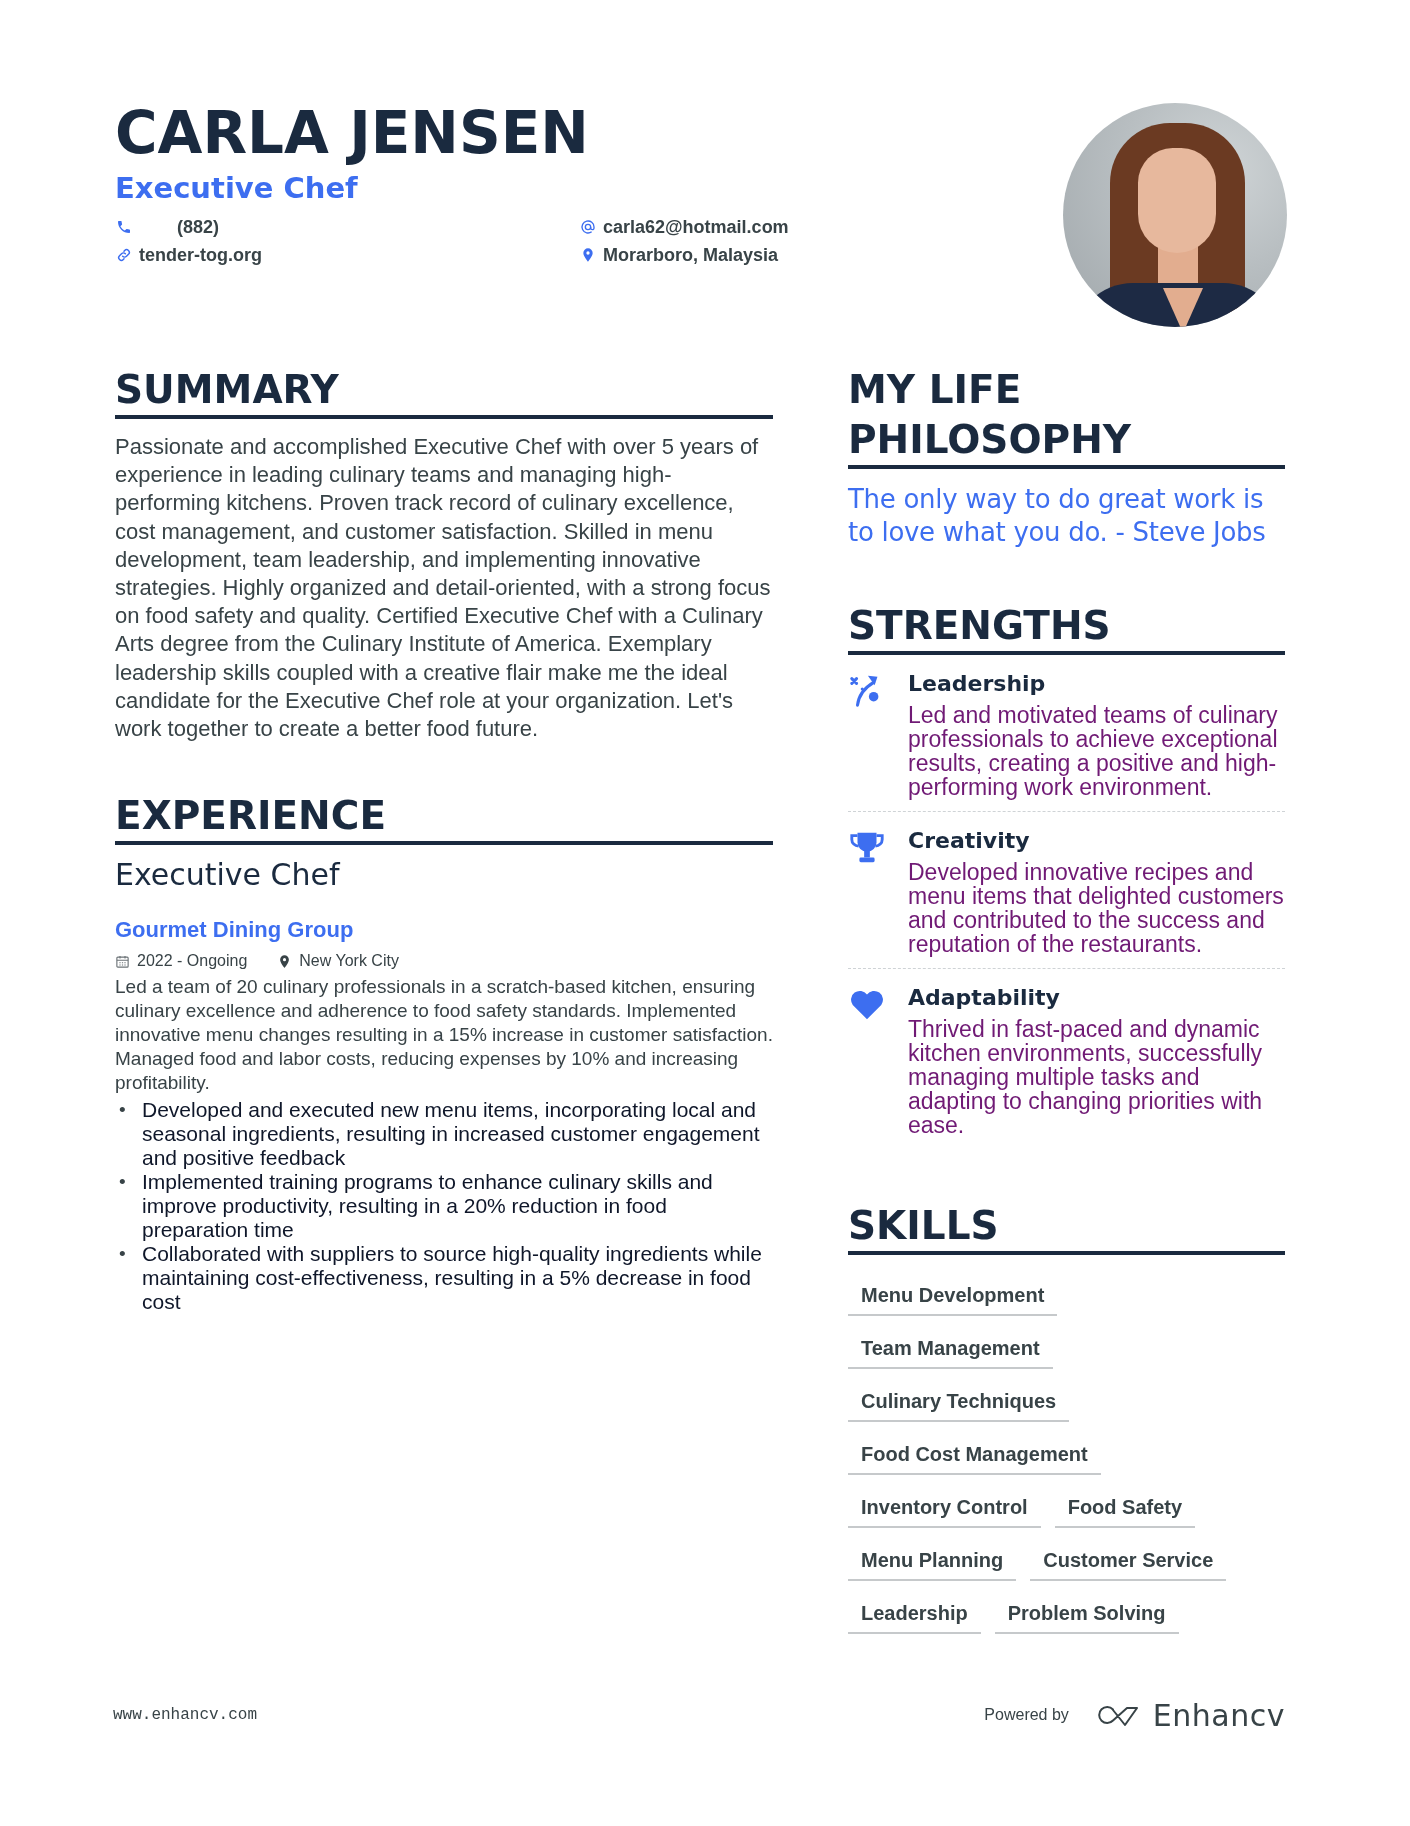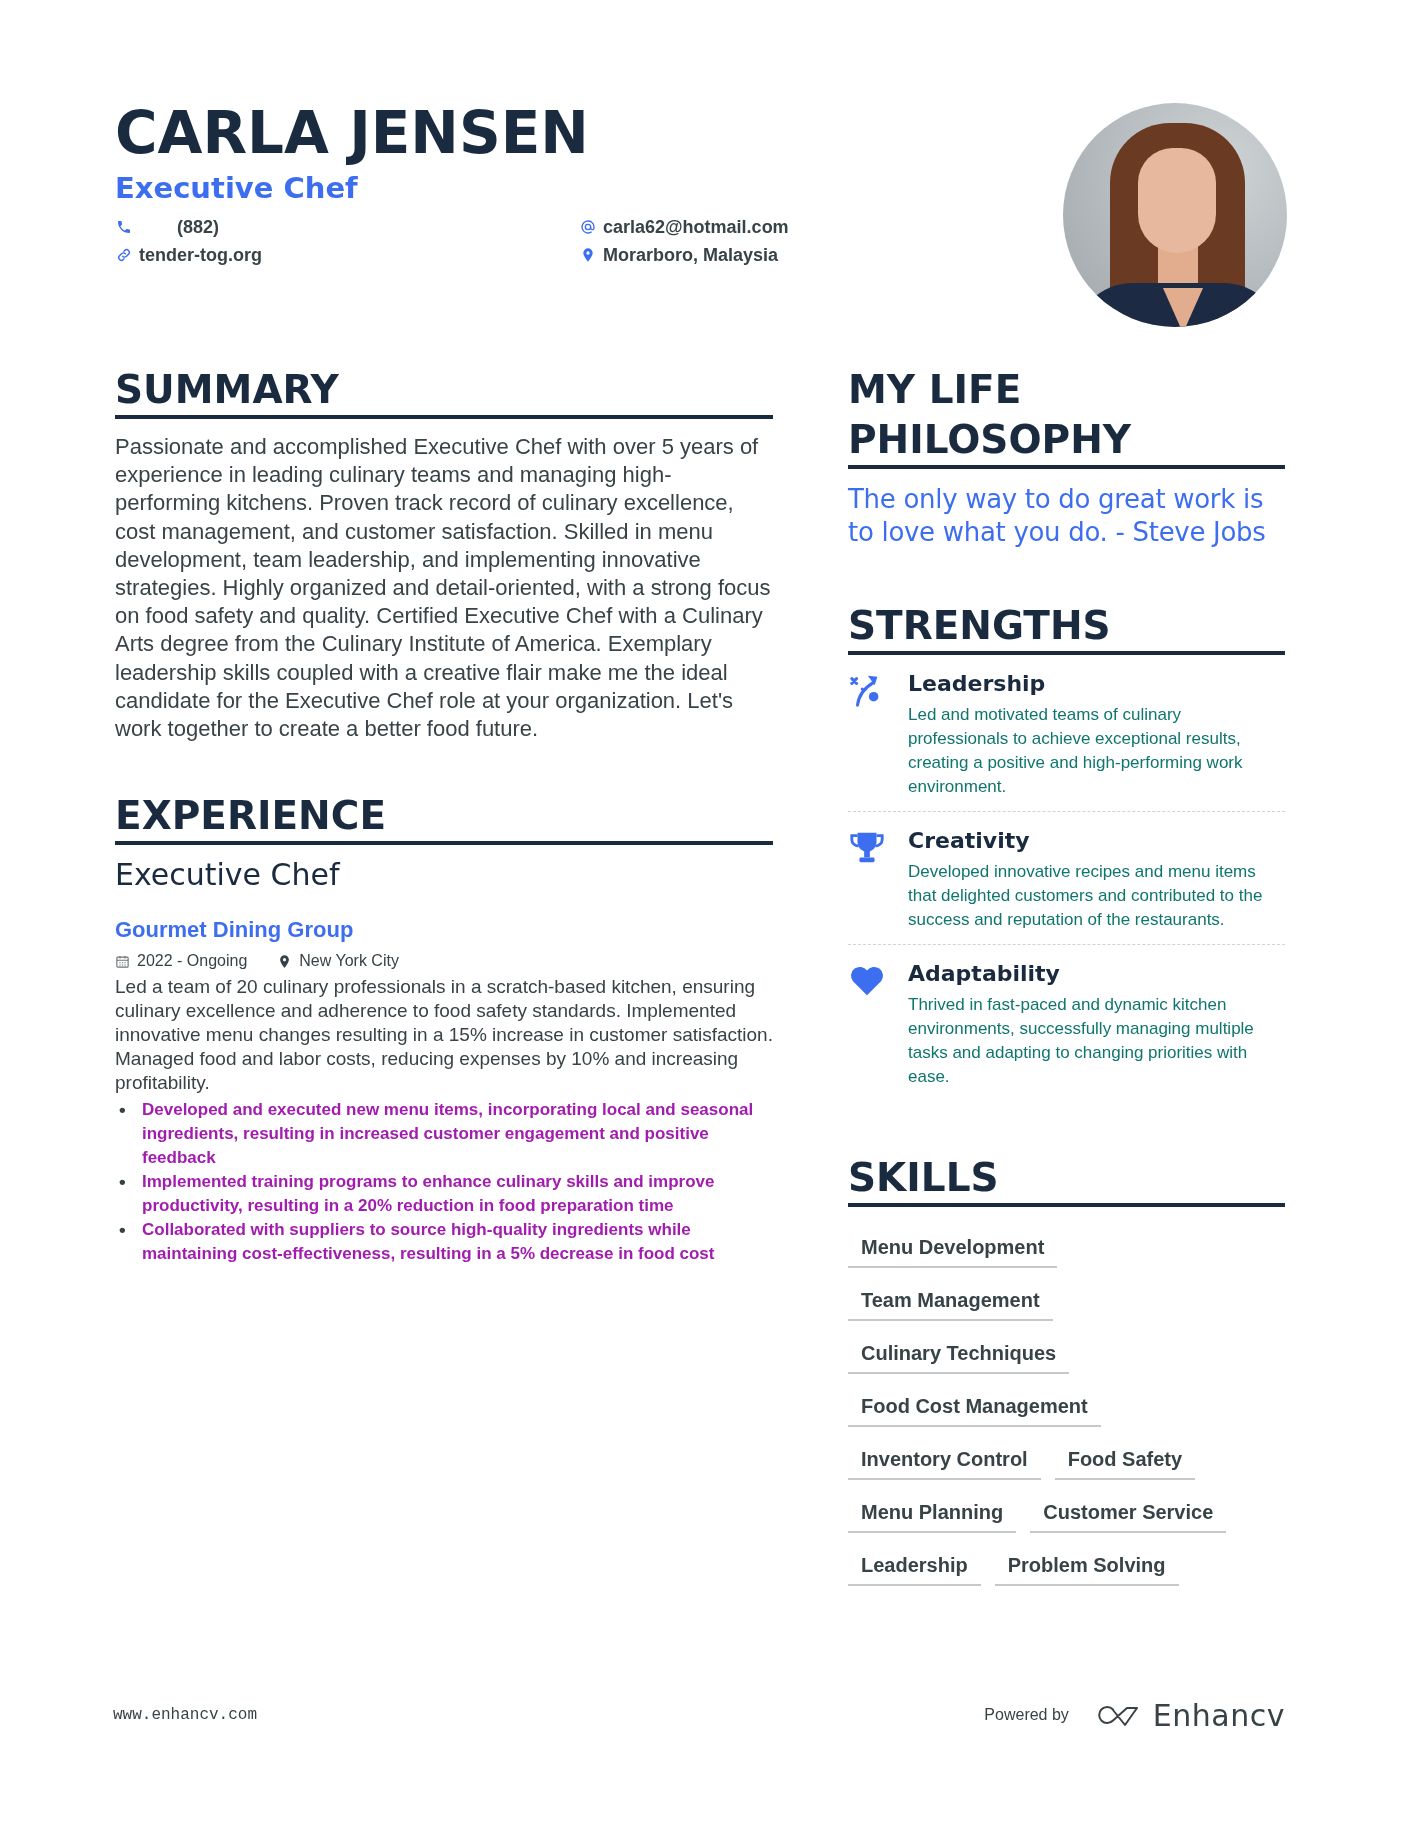--- a/index.html
+++ b/index.html
@@ -31,32 +31,32 @@
   .summary-text { font-size: 22px; line-height: 28.2px; color: #384347; margin-top: 14px; }
 
   .exp-block { margin-top: 48px; }
   .job-title { font-family: "DejaVu Sans", sans-serif; font-size: 30px; color: #1a2a3f; line-height: 40px; margin-top: 10px; }
   .company { font-weight: bold; font-size: 22px; color: #3d6ef0; line-height: 30px; margin-top: 20px; }
   .meta { display: flex; font-size: 16px; color: #384347; line-height: 24px; margin-top: 4px; }
   .meta .mi { display: inline-flex; align-items: center; margin-right: 30px; }
   .meta svg { width: 15px; height: 15px; margin-right: 7px; }
   .job-desc { font-size: 19px; line-height: 24px; color: #384347; margin-top: 2px; }
   .bullets { list-style: none; margin-top: 3px; }
-  .bullets li { position: relative; padding-left: 27px; font-size: 17px; line-height: 24px; color: #a21caf; font-weight: bold; }
+  .bullets li { position: relative; padding-left: 27px; font-size: 21px; line-height: 24px; color: #0f172a; }
   .bullets li::before { content: "\2022"; position: absolute; left: 4px; top: 0; font-size: 19px; color: #384347; }
 
   .quote { font-family: "DejaVu Sans", sans-serif; font-size: 26px; line-height: 33px; color: #3d6ef0; margin-top: 14px; letter-spacing: -0.3px; }
 
   .strengths { margin-top: 52px; }
   .strength { display: flex; padding: 14px 0 12px 0; border-bottom: 1.5px dashed #cfd3d6; }
   .strength:last-child { border-bottom: none; }
   .strength .sicon { width: 60px; flex: 0 0 60px; padding-top: 2px; }
   .strength .sicon svg { width: 38px; height: 38px; }
   .strength .sname { font-family: "DejaVu Sans", sans-serif; font-weight: bold; font-size: 22px; color: #1a2a3f; line-height: 30px; }
-  .strength .sdesc { font-size: 17px; line-height: 24px; color: #0f766e; margin-top: 4px; }
+  .strength .sdesc { font-size: 23px; line-height: 24px; color: #701a75; margin-top: 4px; }
 
   .skills { margin-top: 52px; }
   .skill-list { margin-top: 8px; display: flex; flex-wrap: wrap; }
   .skill { font-weight: bold; font-size: 20px; color: #384347; padding: 12px 13px 7px 13px; border-bottom: 2px solid #c6c9cb; margin-right: 10px; margin-top: 8px; line-height: 24px; }
   .skill-break { flex-basis: 100%; height: 0; }
 
   .footer { position: absolute; left: 113px; top: 1700px; width: 1172px; height: 30px; display: flex; align-items: center; justify-content: space-between; }
   .footer .site { font-size: 16px; color: #384347; font-family: Liberation Mono, monospace; }
   .footer .powered { display: flex; align-items: center; font-size: 16px; color: #384347; }
   .footer .powered .logo { margin-left: 28px; display: inline-flex; align-items: center; }

